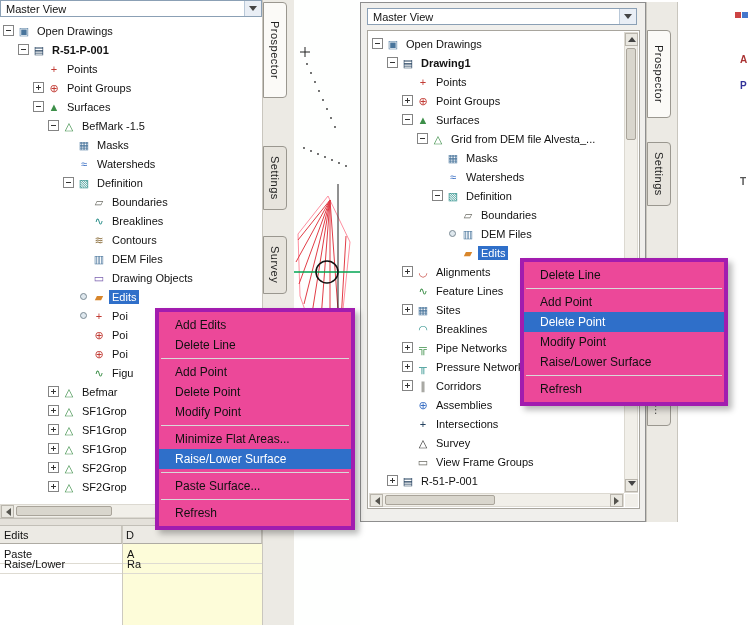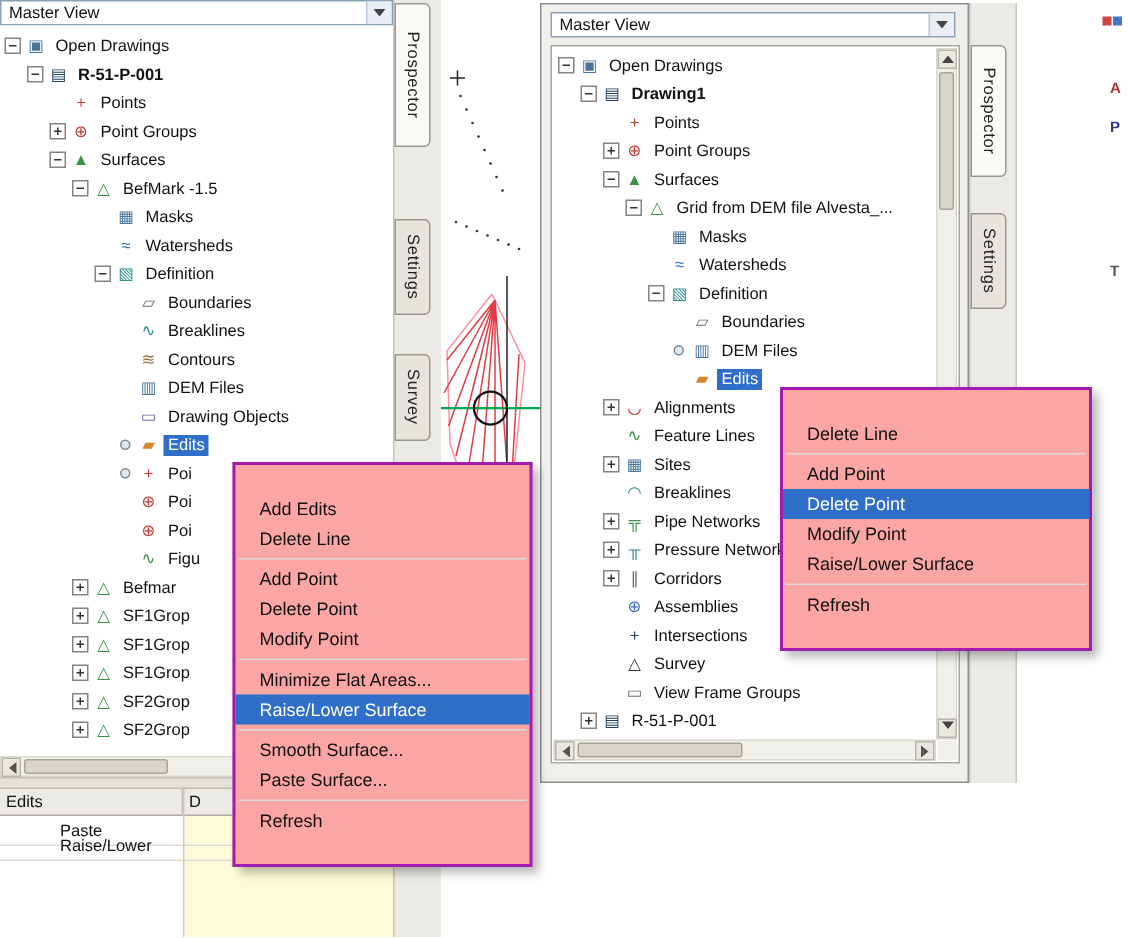--- a/index.html
+++ b/index.html
@@ -48,26 +48,26 @@
   .sbar{position:absolute;background:#f1efe9;border:1px solid #dcd9d1;box-sizing:border-box;}
   .sb-btn{position:absolute;width:13px;height:13px;background:#e9e7e0;border:1px solid #b9b5ac;
           box-sizing:border-box;display:flex;align-items:center;justify-content:center;}
   .sb-thumb{position:absolute;background:#d9d6cd;border:1px solid #a9a49a;border-radius:2px;box-sizing:border-box;}
 
   
   .lh{position:absolute;top:0;height:18px;background:#eceae4;border-right:1px solid #c6c3bb;
       border-bottom:1px solid #aeaba3;font-size:11px;line-height:18px;padding-left:4px;box-sizing:border-box;}
   .lrow{position:absolute;left:0;width:262px;height:20px;display:flex;align-items:center;
         font-size:11px;border-bottom:1px solid #dedbd2;box-sizing:border-box;}
-  .lc1{width:122px;padding-left:4px;box-sizing:border-box;margin-left:36px;}
+  .lc1{width:122px;padding-left:4px;box-sizing:border-box;}
   .lc2{padding-left:5px;}
 
   
-  .menu{position:absolute;background:#fca5a5;border:2px solid #a21caf;box-shadow:4px 4px 6px rgba(0,0,0,.28);
-        z-index:60;padding:19px 0;box-sizing:border-box;}
+  .menu{position:absolute;background:#ec4899;border:4px solid #a21caf;box-shadow:4px 4px 6px rgba(0,0,0,.28);
+        z-index:60;padding:3px 0;box-sizing:border-box;}
   .mi{height:20px;line-height:20px;padding:0 24px 0 16px;font-size:12px;color:#111;white-space:nowrap;cursor:default;}
   .mi.hl{background:#2f6fc9;color:#fff;}
   .msep{border-top:1px solid #d9d9d9;margin:3px 2px;}
 
   .treeframe{position:absolute;background:#fff;border:1px solid #a8a59d;box-sizing:border-box;}
   .sbcorner{position:absolute;right:1px;bottom:1px;width:13px;height:13px;background:#f1efe9;}
   .emark{position:absolute;left:740px;font-size:10px;font-weight:bold;}
   .sq{display:inline-block;width:6px;height:6px;margin-right:1px;}
 </style>
 </head>
@@ -448,21 +448,20 @@
     <div class="mi">Add Edits</div>
     <div class="mi">Delete Line</div>
     <div class="msep"></div>
     <div class="mi">Add Point</div>
     <div class="mi">Delete Point</div>
     <div class="mi">Modify Point</div>
     <div class="msep"></div>
     <div class="mi">Minimize Flat Areas...</div>
     <div class="mi hl">Raise/Lower Surface</div>
     <div class="msep"></div>
-    <div class="mi">Smooth Surface...</div>
     <div class="mi">Paste Surface...</div>
     <div class="msep"></div>
     <div class="mi">Refresh</div>
   </div>
 
   <div class="menu" style="left:520px;top:258px;width:208px">
     <div class="mi">Delete Line</div>
     <div class="msep"></div>
     <div class="mi">Add Point</div>
     <div class="mi hl">Delete Point</div>

